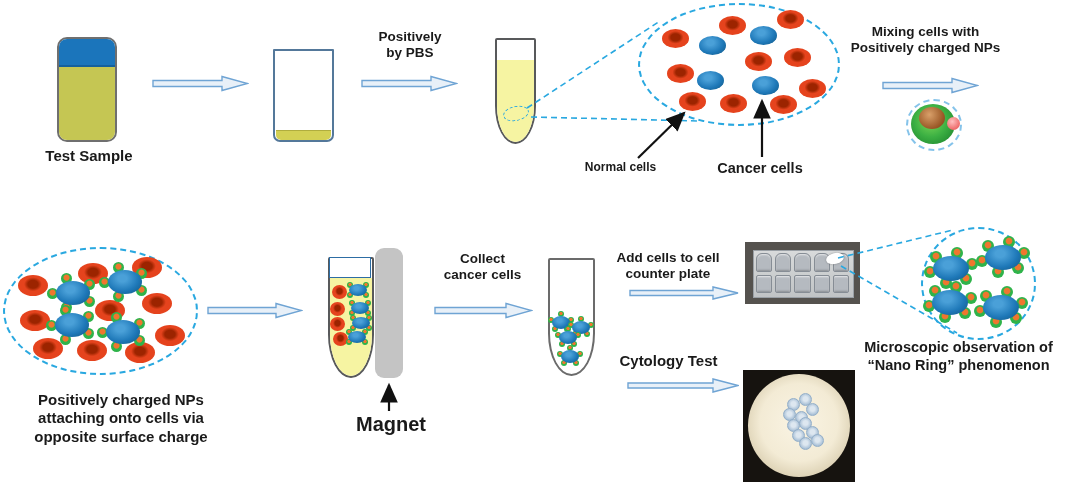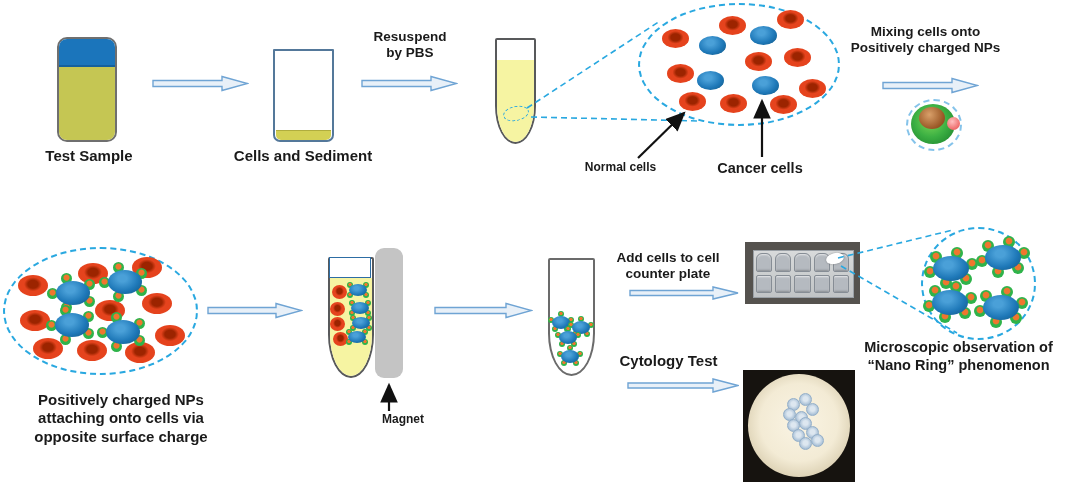--- a/index.html
+++ b/index.html
@@ -77,39 +77,38 @@
   </div>
   <div class="lbl" style="left:25px;top:147px;width:128px;font-size:15px;">Test Sample</div>
 
   <svg class="arrow" style="left:152px;top:75px" width="97" height="17" viewBox="0 0 97 17">
       <path d="M1 5.5 H70 V1.5 L95.5 8.5 L70 15.5 V11.5 H1 Z"></path>
     </svg>
 
   <div class="beaker">
     <div class="sediment"></div>
   </div>
-  <div class="lbl" style="left:228px;top:147px;width:150px;font-size:15px;">Cells and Sediment</div>
-
-  <div class="lbl" style="left:360px;top:29px;width:100px;font-size:13.5px;">Resuspend
+
+  <div class="lbl" style="left:360px;top:29px;width:100px;font-size:13.5px;">Positively
 by PBS</div>
   <svg class="arrow" style="left:361px;top:75px" width="97" height="17" viewBox="0 0 97 17">
       <path d="M1 5.5 H70 V1.5 L95.5 8.5 L70 15.5 V11.5 H1 Z"></path>
     </svg>
 
   <div class="tube" style="left:495px;top:38px;width:37px;height:102px;">
     <div class="tube-liquid" style="top:20px;"></div>
   </div>
   <div class="mini-zoom"></div>
 
   <div class="dashed" style="left:638px;top:3px;width:198px;height:119px;"></div>
 
   <div class="lbl" style="left:568px;top:160px;width:105px;font-size:12px;">Normal cells</div>
   <div class="lbl" style="left:710px;top:160px;width:100px;font-size:14.5px;">Cancer cells</div>
 
-  <div class="lbl" style="left:843px;top:24px;width:165px;font-size:13.5px;">Mixing cells onto
+  <div class="lbl" style="left:843px;top:24px;width:165px;font-size:13.5px;">Mixing cells with
 Positively charged NPs</div>
   <svg class="arrow" style="left:882px;top:77px" width="97" height="17" viewBox="0 0 97 17">
       <path d="M1 5.5 H70 V1.5 L95.5 8.5 L70 15.5 V11.5 H1 Z"></path>
     </svg>
 
   <div class="np-icon">
     <div class="np-spikes"></div>
     <div class="np-ball"></div>
     <div class="np-core-ball"></div>
     <div class="np-pink"></div>
@@ -122,22 +121,24 @@
 
   <svg class="arrow" style="left:207px;top:302px" width="96" height="17" viewBox="0 0 96 17">
       <path d="M1 5.5 H69 V1.5 L94.5 8.5 L69 15.5 V11.5 H1 Z"></path>
     </svg>
 
   <div class="tube" style="left:328px;top:257px;width:42px;height:117px;">
     <div class="tube-liquid" style="top:19px;"></div>
   </div>
   <div class="tube-cap" style="left:329px;top:257px;width:40px;height:19px;"></div>
   <div class="magnet"></div>
-  <div class="lbl" style="left:356px;top:412px;width:68px;font-size:12px;text-align:right;">Magnet</div>
-
+  <div class="lbl" style="left:356px;top:412px;width:68px;font-size:20px;text-align:right;">Magnet</div>
+
+  <div class="lbl" style="left:430px;top:251px;width:105px;font-size:13.5px;">Collect
+cancer cells</div>
   <svg class="arrow" style="left:434px;top:302px" width="99" height="17" viewBox="0 0 99 17">
       <path d="M1 5.5 H72 V1.5 L97.5 8.5 L72 15.5 V11.5 H1 Z"></path>
     </svg>
 
   <div class="tube" style="left:548px;top:258px;width:43px;height:114px;border-color:#6b6b6b;"></div>
 
   <div class="lbl" style="left:602px;top:250px;width:132px;font-size:13.5px;">Add cells to cell
 counter plate</div>
   <svg class="arrow" style="left:629px;top:286px" width="110" height="14" viewBox="0 0 110 14">
       <path d="M1 4.5 H84 V1 L109 7 L84 13 V9.5 H1 Z"></path>

